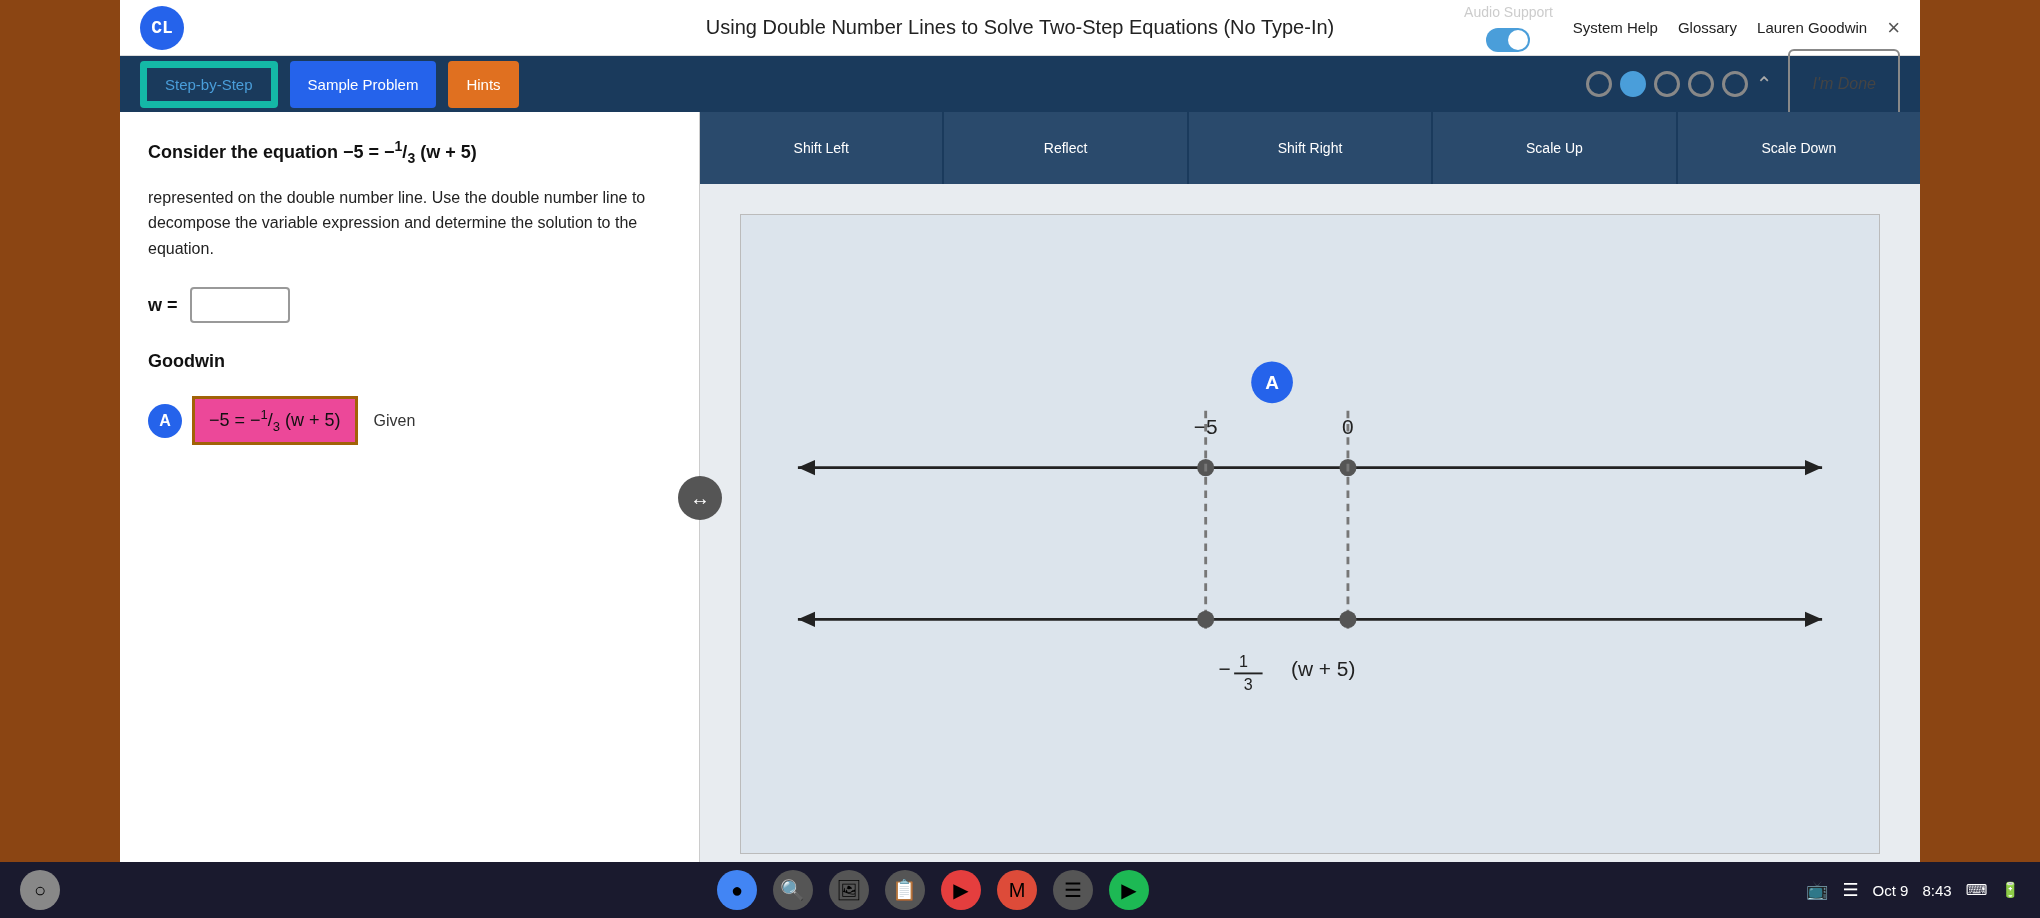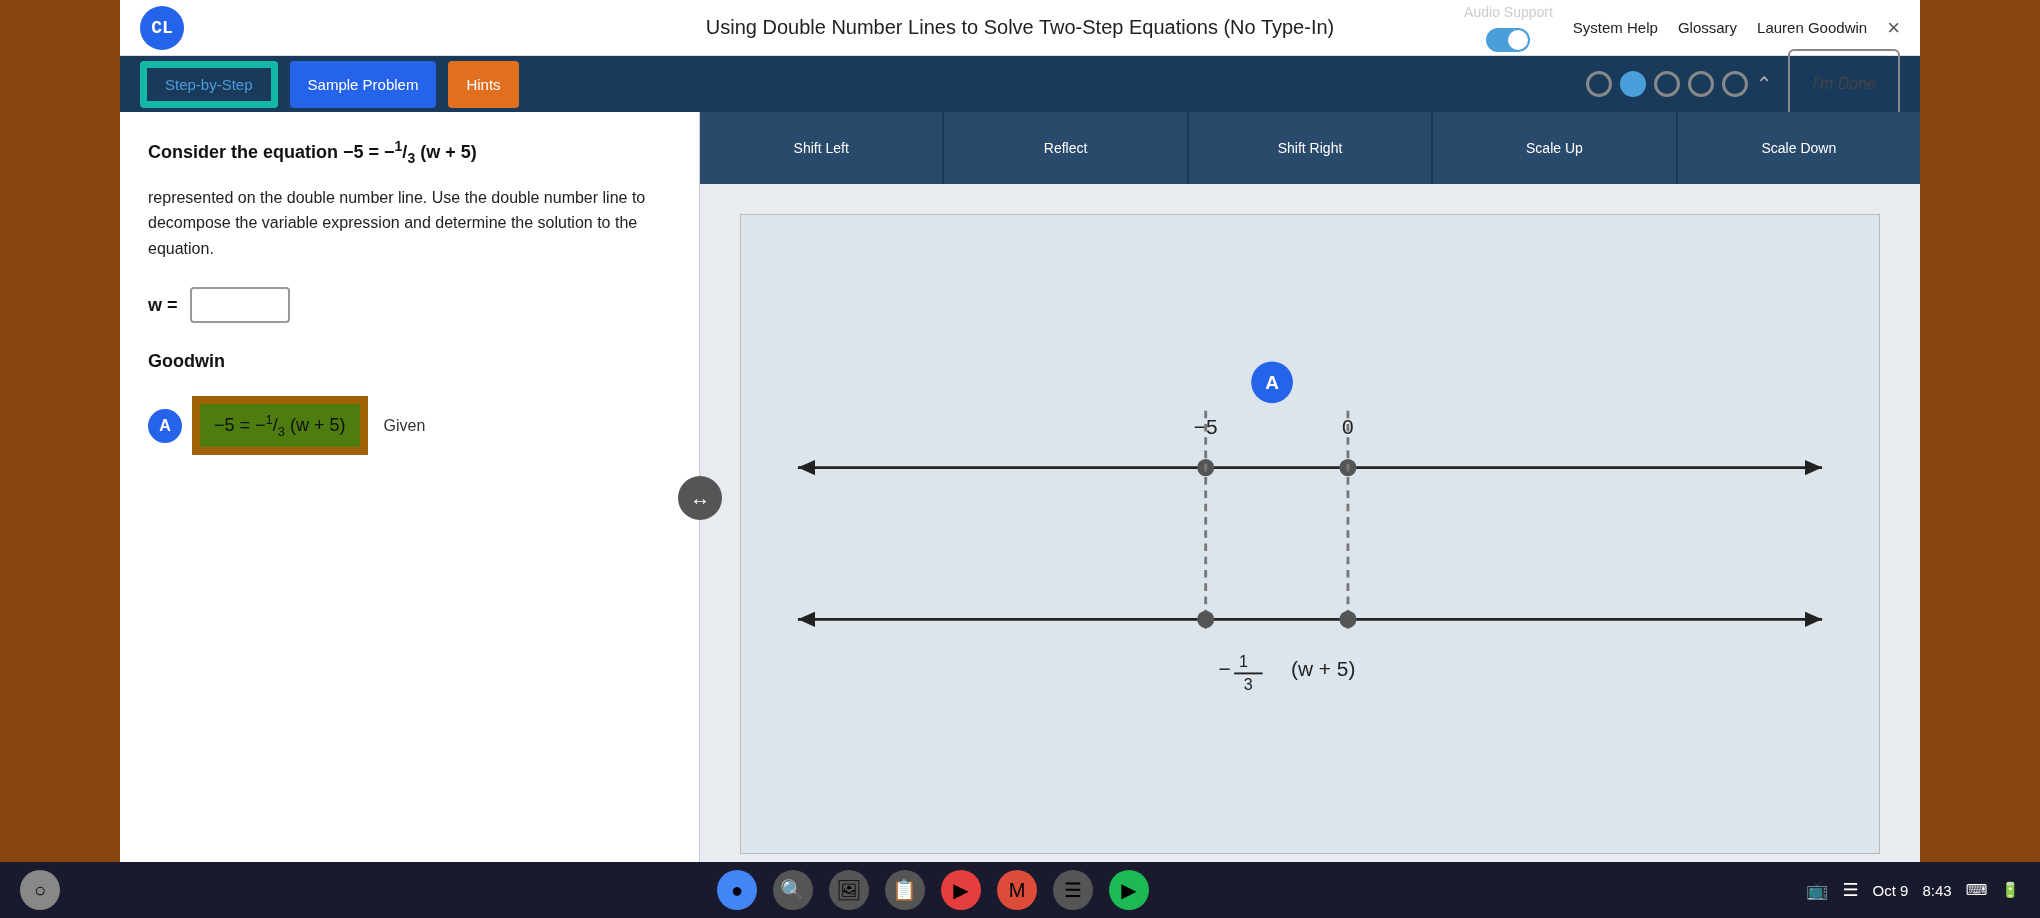--- a/index.html
+++ b/index.html
@@ -208,25 +208,25 @@
       background: #2563eb;
       color: white;
       display: flex;
       align-items: center;
       justify-content: center;
       font-weight: bold;
       font-size: 16px;
       flex-shrink: 0;
     }
     .history-equation-box {
-      border: 8px solid #a16207;
+      border: 3px solid #a16207;
       padding: 8px 14px;
       font-size: 18px;
       color: #111;
-      background: #4d7c0f;
+      background: #ec4899;
     }
     .history-label {
       font-size: 16px;
       color: #333;
       margin-left: 6px;
     }
     .right-panel {
       flex: 1;
       display: flex;
       flex-direction: column;

